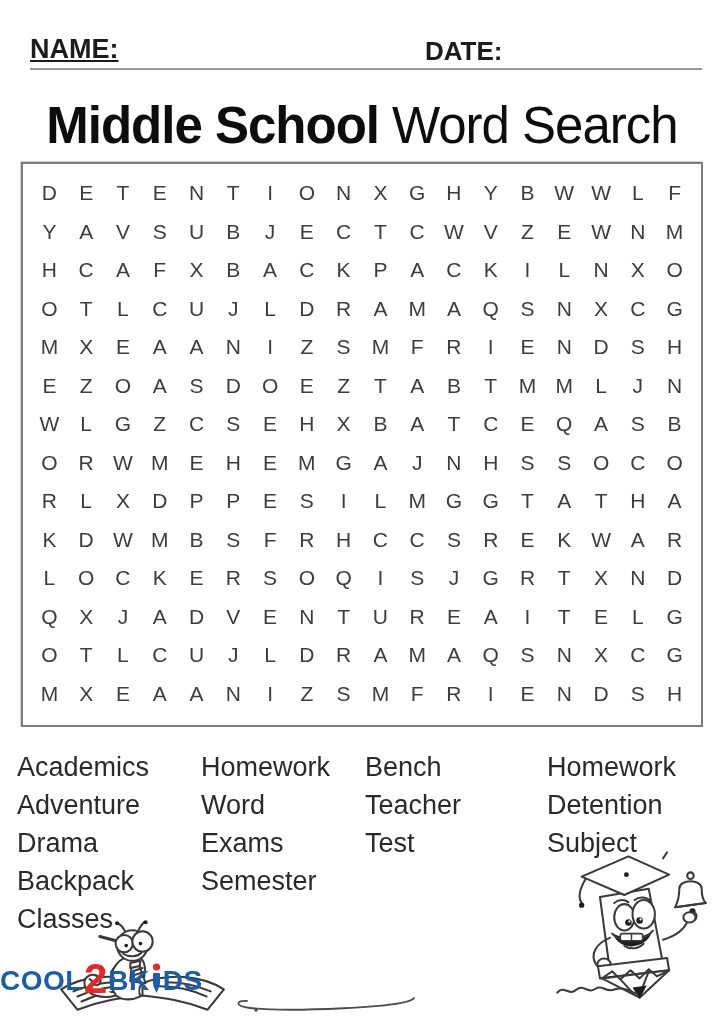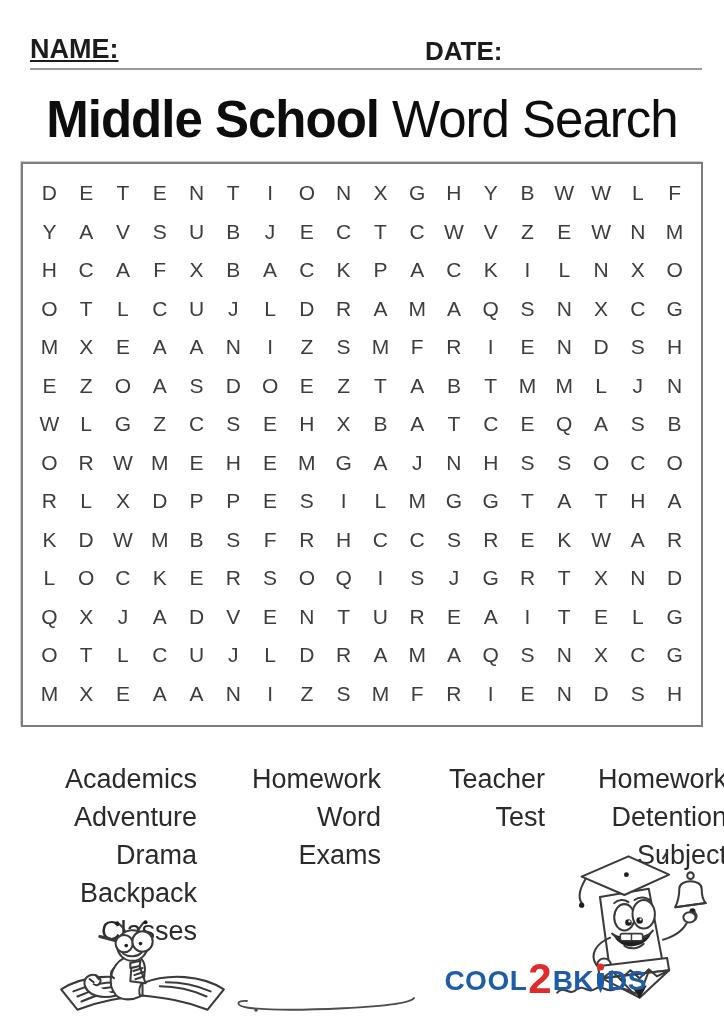--- a/index.html
+++ b/index.html
@@ -16,53 +16,53 @@
   html,body{width:724px;height:1024px;}
   body{
     position:relative;
     background:#ffffff;
     font-family:"Liberation Sans", sans-serif;
     overflow:hidden;
   }
   .name-label{position:absolute;left:30px;top:34px;font-size:27px;font-weight:600;color:var(--ink);letter-spacing:0px;text-decoration:underline;}
   .date-label{position:absolute;left:425px;top:36px;font-size:26px;font-weight:600;color:var(--ink);}
   .header-rule{position:absolute;left:30px;top:68px;width:672px;height:2px;background:var(--rule);}
-  .page-title{position:absolute;left:0;top:90px;width:724px;text-align:center;font-size:51px;color:#0d0d0d;letter-spacing:-1px;white-space:nowrap;}
+  .page-title{position:absolute;left:0;top:96px;width:724px;text-align:center;font-size:51px;color:#0d0d0d;letter-spacing:-1px;white-space:nowrap;}
   .page-title .t-bold{font-weight:800;margin-right:13px;}
   .page-title .t-reg{font-weight:400;}
 
   .grid-box{
     position:absolute;left:21px;top:162px;width:682px;height:565px;
     border:2px solid var(--grid-border);
     box-shadow:-1px -1px 0 #cfcfcf;
     display:grid;
     grid-template-columns:repeat(18,1fr);
     grid-template-rows:repeat(14,1fr);
     padding:10px 8px 12px 8px;
     background:#fff;
   }
   .cell{
     display:flex;align-items:center;justify-content:center;
     font-size:21px;color:var(--letter);font-weight:400;
   }
 
-  .word-col{position:absolute;top:748px;width:180px;text-align:right;margin-top:12px;}
+  .word-col{position:absolute;top:748px;width:180px;text-align:left;}
   .word-col .word{font-size:27px;line-height:38px;color:var(--word);font-weight:400;white-space:nowrap;}
   #wc1{left:17px;}
   #wc2{left:201px;}
   #wc3{left:365px;}
   #wc4{left:547px;}
 
   .bookworm{position:absolute;left:53px;top:920px;width:178px;height:99px;}
   .pencilchar{position:absolute;left:543px;top:850px;width:178px;height:153px;}
   .lineart{stroke:var(--line);stroke-width:2;fill:none;stroke-linecap:round;stroke-linejoin:round;}
   .lineart-fill{stroke:var(--line);stroke-width:2;fill:#ffffff;stroke-linecap:round;stroke-linejoin:round;}
   .dark-fill{fill:#1e1e1e;stroke:none;}
 
-  .logo-wrap{position:absolute;left:0;top:960px;width:647px;text-align:right;}
+  .logo-wrap{position:absolute;left:0;top:960px;width:647px;text-align:left;}
   .logo-line{display:inline-flex;align-items:baseline;}
   .logo-txt{font-weight:800;font-size:28px;color:var(--logo-blue);letter-spacing:.5px;}
   .logo-two{font-weight:800;font-size:42px;color:var(--logo-red);line-height:.72;position:relative;top:3px;margin:0 1px;}
   .logo-i{position:relative;top:3px;margin:0 1px;}
   .logo-swoosh{display:block;margin:-2px auto 0 auto;}
 </style>
 </head>
 <body>
 
 <div class="name-label">NAME:</div>
@@ -332,22 +332,24 @@
     <div class="word">Academics</div>
     <div class="word">Adventure</div>
     <div class="word">Drama</div>
     <div class="word">Backpack</div>
     <div class="word">Classes</div>
   </div>
 <div class="word-col" id="wc2">
     <div class="word">Homework</div>
     <div class="word">Word</div>
     <div class="word">Exams</div>
+    <div class="word">Semester</div>
   </div>
 <div class="word-col" id="wc3">
+    <div class="word">Bench</div>
     <div class="word">Teacher</div>
     <div class="word">Test</div>
   </div>
 <div class="word-col" id="wc4">
     <div class="word">Homework</div>
     <div class="word">Detention</div>
     <div class="word">Subject</div>
   </div>
 
 <svg class="bookworm" viewBox="0 0 175 97" xmlns="http://www.w3.org/2000/svg">

